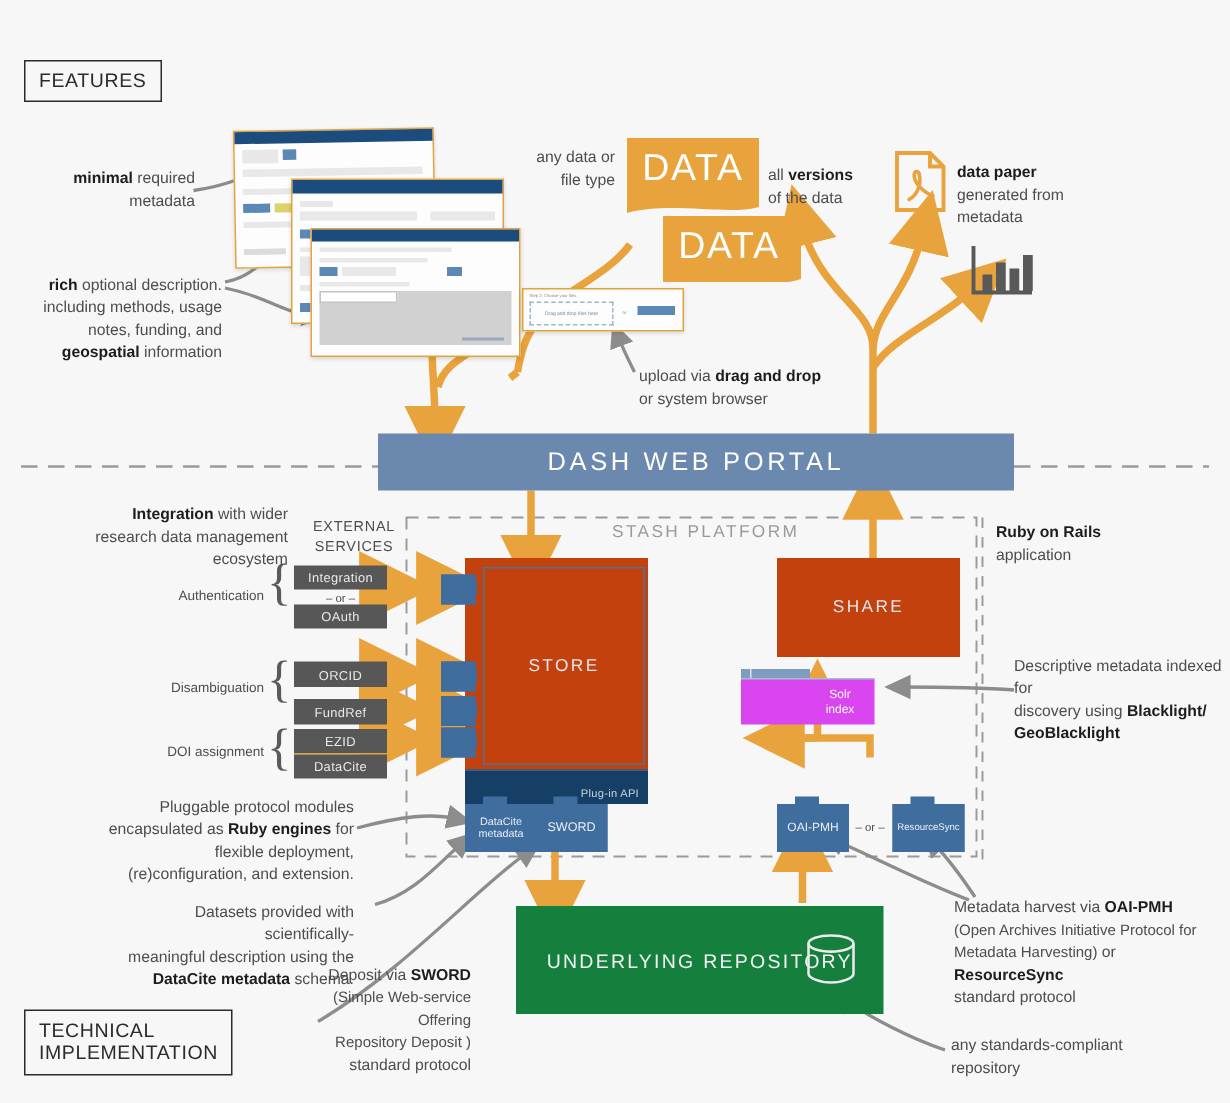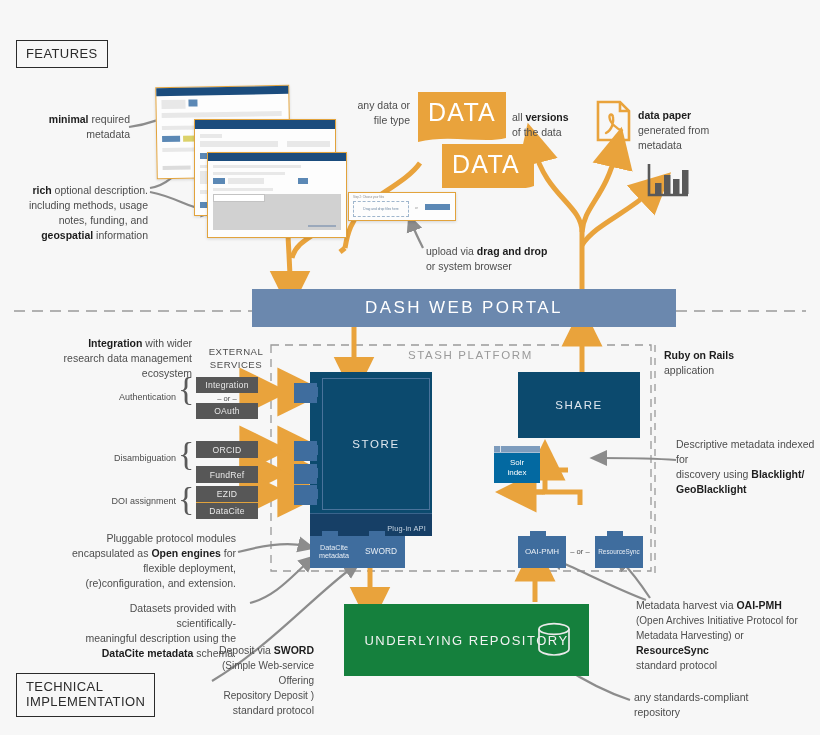--- a/index.html
+++ b/index.html
@@ -26,21 +26,21 @@
   .note b{font-weight:bold;color:#1d1d1d;}
   .note .sm{font-size:10px;}
   .tright{text-align:right;}
   .tleft{text-align:left;}
 
   
   .portal{
     background:#6b88ae;color:#fff;display:flex;align-items:center;justify-content:center;
     font-size:17px;letter-spacing:2.4px;
   }
-  .navy{background:#0c4a6e;color:#fff;}
+  .navy{background:#c2410c;color:#fff;}
   .blockLabel{
     display:flex;align-items:center;justify-content:center;
     font-size:11.5px;letter-spacing:1.6px;color:#dfe7ef;
   }
   .pluginbar{
     position:absolute;left:0;right:0;bottom:0;height:22px;background:#163f66;
     border-top:1px solid #3a648c;
   }
   .pluginbar span{
     position:absolute;right:6px;bottom:3px;font-size:7.4px;color:#c6d4e2;letter-spacing:.2px;
@@ -53,23 +53,24 @@
   .plugtab{position:absolute;background:#3f6d9e;}
 
   .extbox{
     background:#575757;color:#e9e9e9;font-size:8.6px;
     display:flex;align-items:center;justify-content:center;letter-spacing:.25px;
   }
   .orline{height:1.4px;background:#e2a33c;}
   .orlabel{font-size:7.6px;color:#4a4a4a;text-align:center;}
 
   .solr{
-    background:#0369a1;color:#fff;font-size:8px;line-height:1.22;
+    background:#d946ef;color:#fff;font-size:8px;line-height:1.22;
     display:flex;align-items:center;justify-content:center;text-align:center;
     border-top:1px solid #a8bed5;
+    padding-left:43px;
   }
   .solrcap{position:absolute;background:#7e9cbd;border-bottom:1px solid #dbe4ee;}
 
   .repo{
     background:#15803d;color:#f2f2f2;display:flex;align-items:center;justify-content:center;
     font-size:13px;letter-spacing:1.5px;
   }
 
   .dataDoc{color:#fff;font-size:25px;letter-spacing:1.2px;
     display:flex;align-items:flex-start;justify-content:center;}
@@ -299,21 +300,21 @@
   <div class="abs plugtab" style="left:607px;top:531px;width:16px;height:6px;"></div>
 
   <div class="abs repo" style="left:344px;top:604px;width:245px;height:72px;">
     <span>UNDERLYING REPOSITORY</span>
   </div>
   <svg class="abs" style="left:536px;top:622px;width:36px;height:36px;">
     <ellipse cx="18" cy="7" rx="15" ry="5.4" fill="none" stroke="#eaeaea" stroke-width="1.7"></ellipse>
     <path d="M3,7 L3,27 C3,30 10,33 18,33 C26,33 33,30 33,27 L33,7" fill="none" stroke="#eaeaea" stroke-width="1.7"></path>
   </svg>
 
-  <div class="abs note tright" style="left:64px;top:531px;width:172px;">Pluggable protocol modules<br>encapsulated as <b>Open engines</b> for<br>flexible deployment,<br>(re)configuration, and extension.</div>
+  <div class="abs note tright" style="left:64px;top:531px;width:172px;">Pluggable protocol modules<br>encapsulated as <b>Ruby engines</b> for<br>flexible deployment,<br>(re)configuration, and extension.</div>
   <div class="abs note tright" style="left:80px;top:601px;width:156px;">Datasets provided with scientifically-<br>meaningful description using the<br><b>DataCite metadata</b> schema.</div>
   <div class="abs note tright" style="left:192px;top:643px;width:122px;">Deposit via <b>SWORD</b><br><span class="sm">(Simple Web-service Offering</span><br><span class="sm">Repository Deposit )</span><br>standard protocol</div>
   <div class="abs note tleft" style="left:676px;top:437px;width:140px;">Descriptive metadata indexed for<br>discovery using <b>Blacklight/<br>GeoBlacklight</b></div>
   <div class="abs note tleft" style="left:636px;top:598px;width:172px;">Metadata harvest via <b>OAI-PMH</b><br><span class="sm">(Open Archives Initiative Protocol for</span><br><span class="sm">Metadata Harvesting)</span> or <b>ResourceSync</b><br>standard protocol</div>
   <div class="abs note tleft" style="left:634px;top:690px;width:136px;">any standards-compliant<br>repository</div>
 
   <div class="abs badge" style="left:16px;top:673px;">TECHNICAL
 IMPLEMENTATION</div>
 
 </div>

